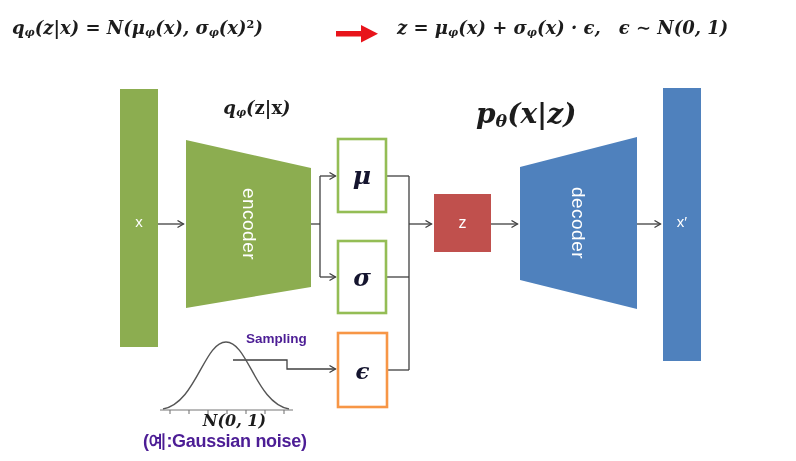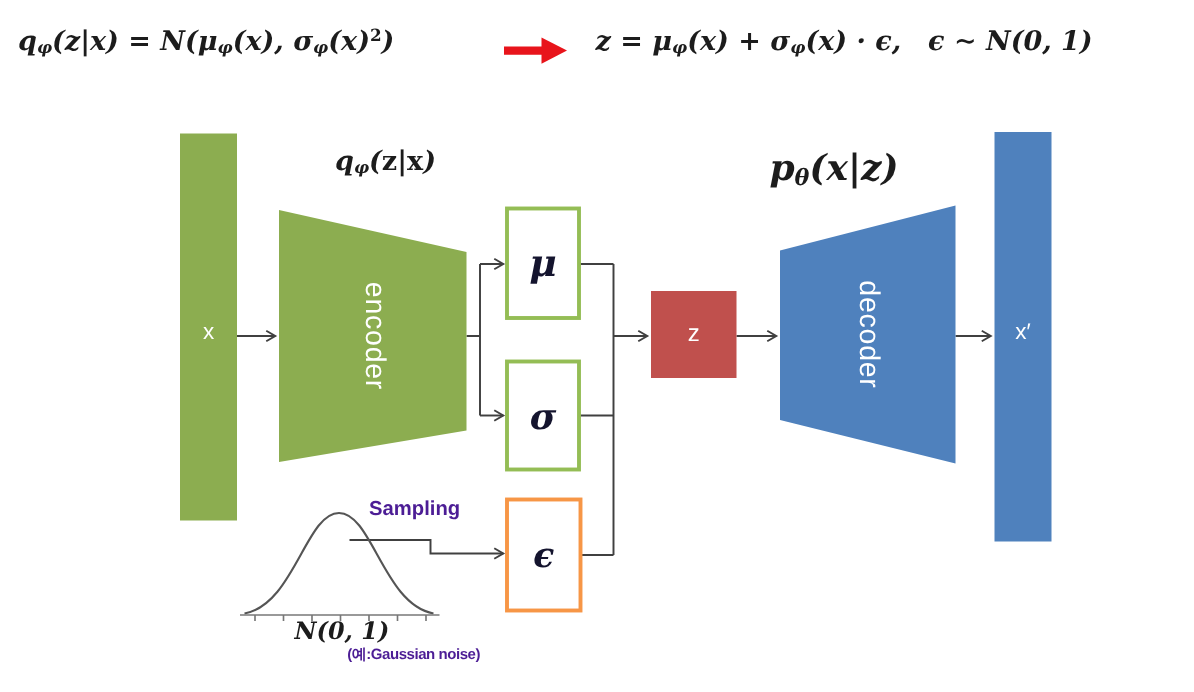--- a/index.html
+++ b/index.html
@@ -75,31 +75,31 @@
     <rect x="338" y="333" width="49" height="74" fill="#ffffff" stroke-width="2.6" stroke="#f79646"></rect>
     <rect x="434" y="194" width="57" height="58" fill="#c0504d"></rect>
     <polygon points="520,167 637,137 637,309 520,280" fill="#4f81bd"></polygon>
     <rect x="663" y="88" width="38" height="273" fill="#4f81bd"></rect>
   </svg>
 
   <div class="lbl formula" style="left:12px;top:17px;font-size:18px;"><span class="seg-i">q</span><span class="seg-sub">φ</span><span class="seg-i">(z|x) = </span><span class="seg-cal">N</span><span class="seg-i">(</span><span class="seg-i">μ</span><span class="seg-sub">φ</span><span class="seg-i">(x), </span><span class="seg-i">σ</span><span class="seg-sub">φ</span><span class="seg-i">(x)</span><span class="seg-sup">2</span><span class="seg-i">)</span></div>
   <div class="lbl formula" style="left:397px;top:17px;font-size:18px;"><span class="seg-i">z = </span><span class="seg-i">μ</span><span class="seg-sub">φ</span><span class="seg-i">(x) + </span><span class="seg-i">σ</span><span class="seg-sub">φ</span><span class="seg-i">(x) · ϵ,</span><span class="seg-i"> </span><span class="seg-i">ϵ ∼ </span><span class="seg-cal">N</span><span class="seg-i">(0, 1)</span></div>
 
   <div class="lbl formula" style="left:205px;top:97px;width:104px;text-align:center;font-size:18px;"><span class="seg-i">q</span><span class="seg-sub">φ</span><span class="seg-i">(</span><span class="seg-bi">z</span><span class="seg-i">|</span><span class="seg-bi">x</span><span class="seg-i">)</span></div>
-  <div class="lbl formula" style="left:506px;top:97px;width:100px;text-align:center;font-size:24px;"><span class="seg-i">p</span><span class="seg-sub">θ</span><span class="seg-i">(x|z)</span></div>
+  <div class="lbl formula" style="left:476px;top:97px;width:100px;text-align:center;font-size:28px;"><span class="seg-i">p</span><span class="seg-sub">θ</span><span class="seg-i">(x|z)</span></div>
 
   <div class="lbl bar-label" style="left:120px;top:213px;width:38px;">x</div>
   <div class="lbl bar-label" style="left:663px;top:213px;width:38px;">x′</div>
   <div class="lbl bar-label" style="left:434px;top:214px;width:57px;font-size:16px;">z</div>
 
   <div class="lbl rot-label" style="left:189px;top:212px;width:120px;height:24px;transform:rotate(90deg);">encoder</div>
   <div class="lbl rot-label" style="left:518px;top:211px;width:120px;height:24px;transform:rotate(90deg);">decoder</div>
 
   <div class="lbl greek-box" style="left:338px;top:139px;width:48px;height:73px;font-size:25px;">μ</div>
   <div class="lbl greek-box" style="left:338px;top:241px;width:48px;height:72px;font-size:24px;">σ</div>
   <div class="lbl greek-box" style="left:338px;top:333px;width:49px;height:74px;font-size:23px;">ϵ</div>
 
 
   <div class="lbl small-bold" style="left:246px;top:331px;">Sampling</div>
-  <div class="lbl formula" style="left:190px;top:411px;width:76px;text-align:center;font-size:16px;"><span class="seg-cal">N</span><span class="seg-i">(0, 1)</span></div>
-  <div class="lbl small-bold" style="left:168px;top:429px;width:152px;text-align:right;font-size:10px;letter-spacing:-0.3px;">(예:Gaussian noise)</div>
+  <div class="lbl formula" style="left:190px;top:411px;width:76px;text-align:right;font-size:16px;"><span class="seg-cal">N</span><span class="seg-i">(0, 1)</span></div>
+  <div class="lbl small-bold" style="left:143px;top:429px;width:152px;text-align:left;font-size:18px;letter-spacing:-0.3px;">(예:Gaussian noise)</div>
 
 </div>
 
 </body></html>

